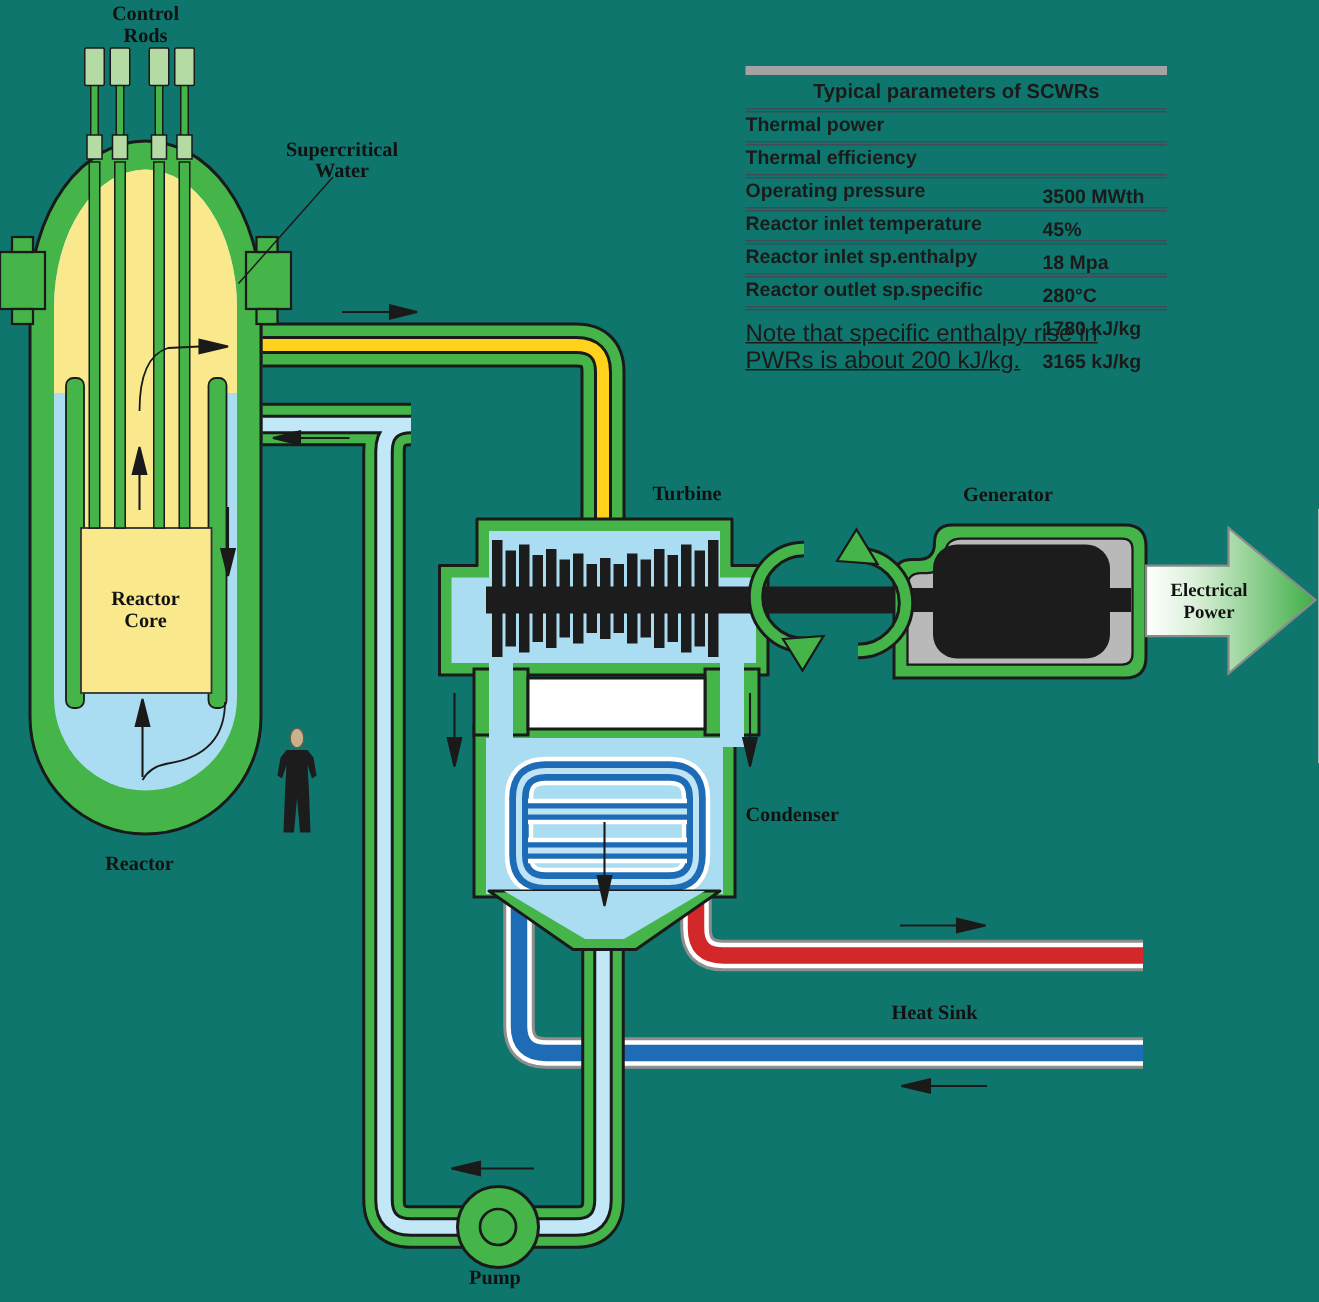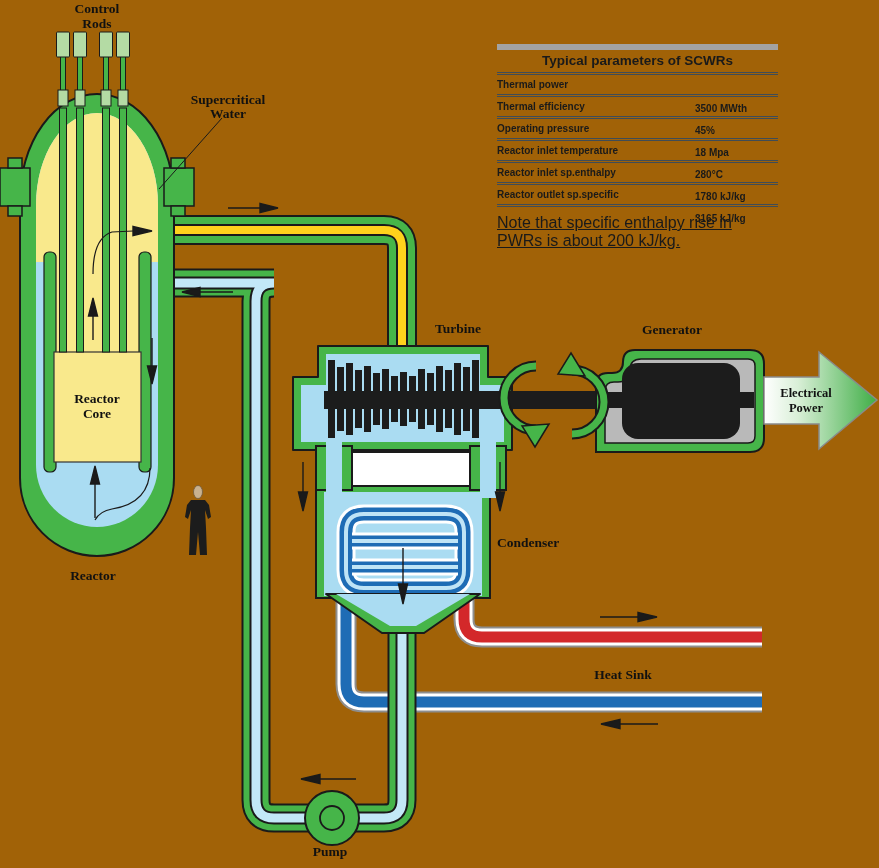--- a/index.html
+++ b/index.html
@@ -1,26 +1,26 @@
 <!DOCTYPE html>
 <html><head>
 <meta charset="utf-8">
 <style>
   html,body{margin:0;padding:0;background:#fff;}
-  #stage{position:relative;width:879px;height:868px;background:#a16207;overflow:hidden;
+  #stage{position:relative;width:879px;height:868px;background:#0f766e;overflow:hidden;
          font-family:"Liberation Serif",serif;}
   svg{position:absolute;left:0;top:0;}
   .dlabel{font-family:"Liberation Serif",serif;font-weight:bold;font-size:13.5px;fill:#111;}
   .dlabel-sm{font-family:"Liberation Serif",serif;font-weight:bold;font-size:12.5px;fill:#111;}
   .ptable{position:absolute;left:497px;top:44px;width:281px;color:#1a1a1a;
           font-family:"Liberation Sans",sans-serif;border-top:6px solid #a3a3a3;}
   .ptable .title{font-weight:bold;font-size:13.5px;text-align:center;padding:3px 0 4px;
           border-bottom:3px double #3f4c57;}
-  .prow{display:flex;align-items:center;height:19px;border-bottom:3px double #3f4c57;
-        font-weight:bold;font-size:10px;}
+  .prow{display:flex;align-items:flex-start;height:19px;border-bottom:3px double #3f4c57;
+        font-weight:bold;font-size:13px;}
   .prow .lbl{width:198px;white-space:nowrap;}
   .prow .val{flex:1;white-space:nowrap;margin-top:48px;}
   .pnote{font-size:16px;padding-top:7px;color:#1a1a1a;text-decoration:underline;}
 </style>
 </head>
 <body>
 
 <div id="stage">
 <svg width="879" height="868" viewBox="0 0 879 868">
   <defs>

